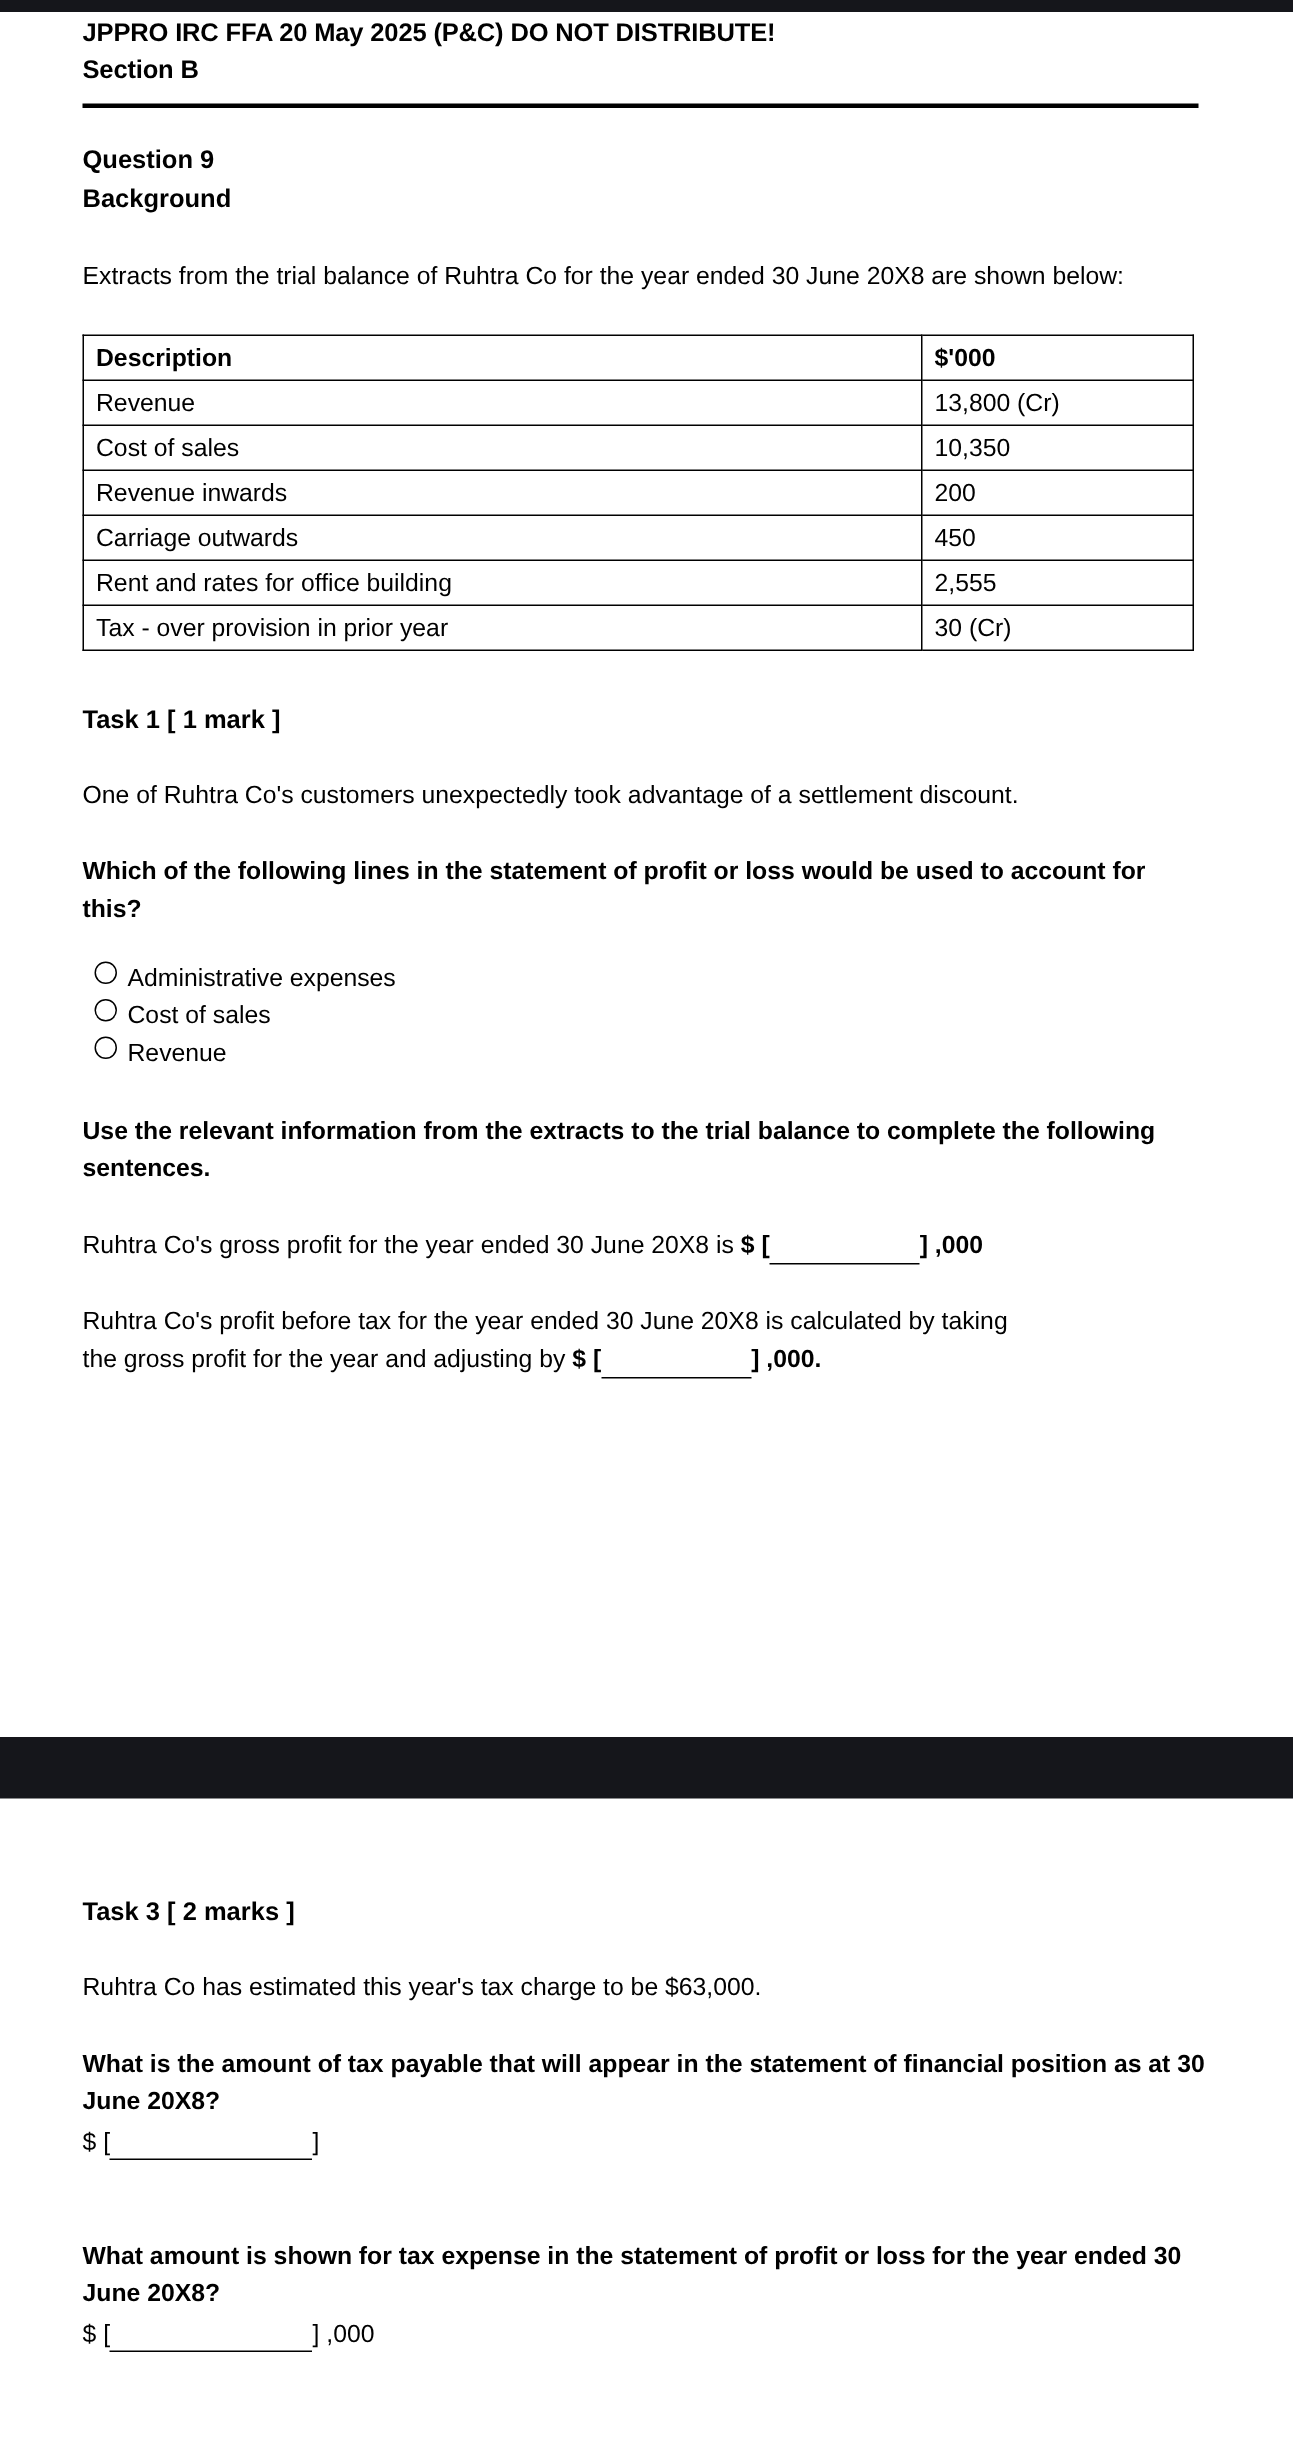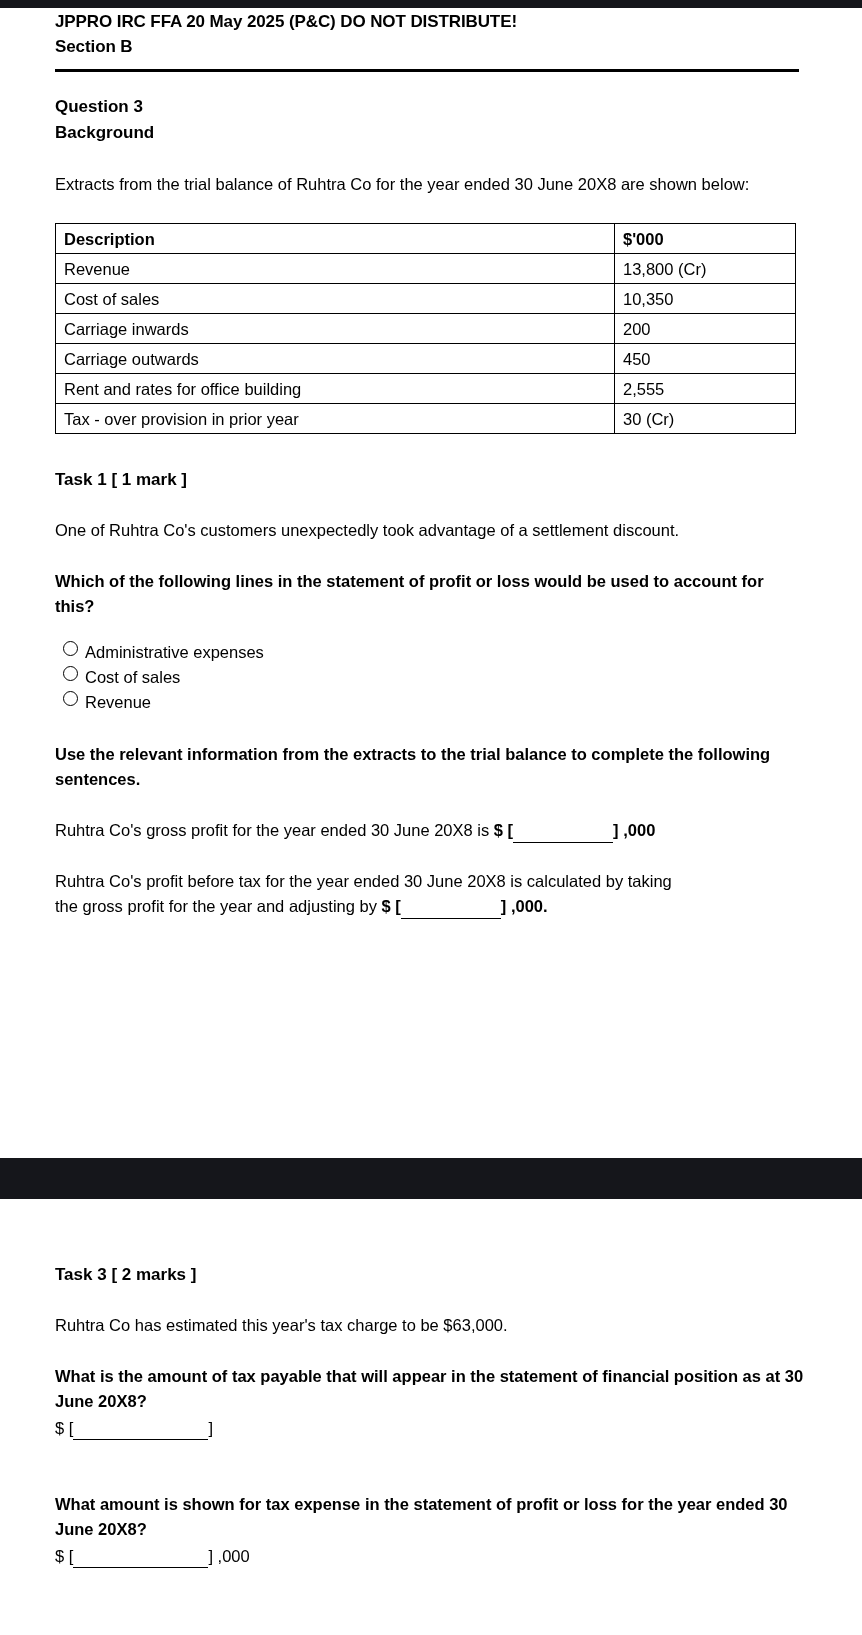--- a/index.html
+++ b/index.html
@@ -144,42 +144,42 @@
 <div class="page">
   <div class="content">
 
     <div class="doc-header">
       <div>JPPRO IRC FFA 20 May 2025 (P&amp;C) DO NOT DISTRIBUTE!</div>
       <div>Section B</div>
     </div>
     <div class="header-rule"></div>
 
     <div class="q-title">
-      <div>Question 3</div>
+      <div>Question 9</div>
       <div>Background</div>
     </div>
 
     <div class="para">Extracts from the trial balance of Ruhtra Co for the year ended 30 June 20X8 are shown below:</div>
 
     <table class="tb">
       <tbody>
         <tr class="head">
           <td class="desc">Description</td>
           <td class="amt">$'000</td>
         </tr>
         <tr>
           <td class="desc">Revenue</td>
           <td class="amt">13,800 (Cr)</td>
         </tr>
         <tr>
           <td class="desc">Cost of sales</td>
           <td class="amt">10,350</td>
         </tr>
         <tr>
-          <td class="desc">Carriage inwards</td>
+          <td class="desc">Revenue inwards</td>
           <td class="amt">200</td>
         </tr>
         <tr>
           <td class="desc">Carriage outwards</td>
           <td class="amt">450</td>
         </tr>
         <tr>
           <td class="desc">Rent and rates for office building</td>
           <td class="amt">2,555</td>
         </tr>

